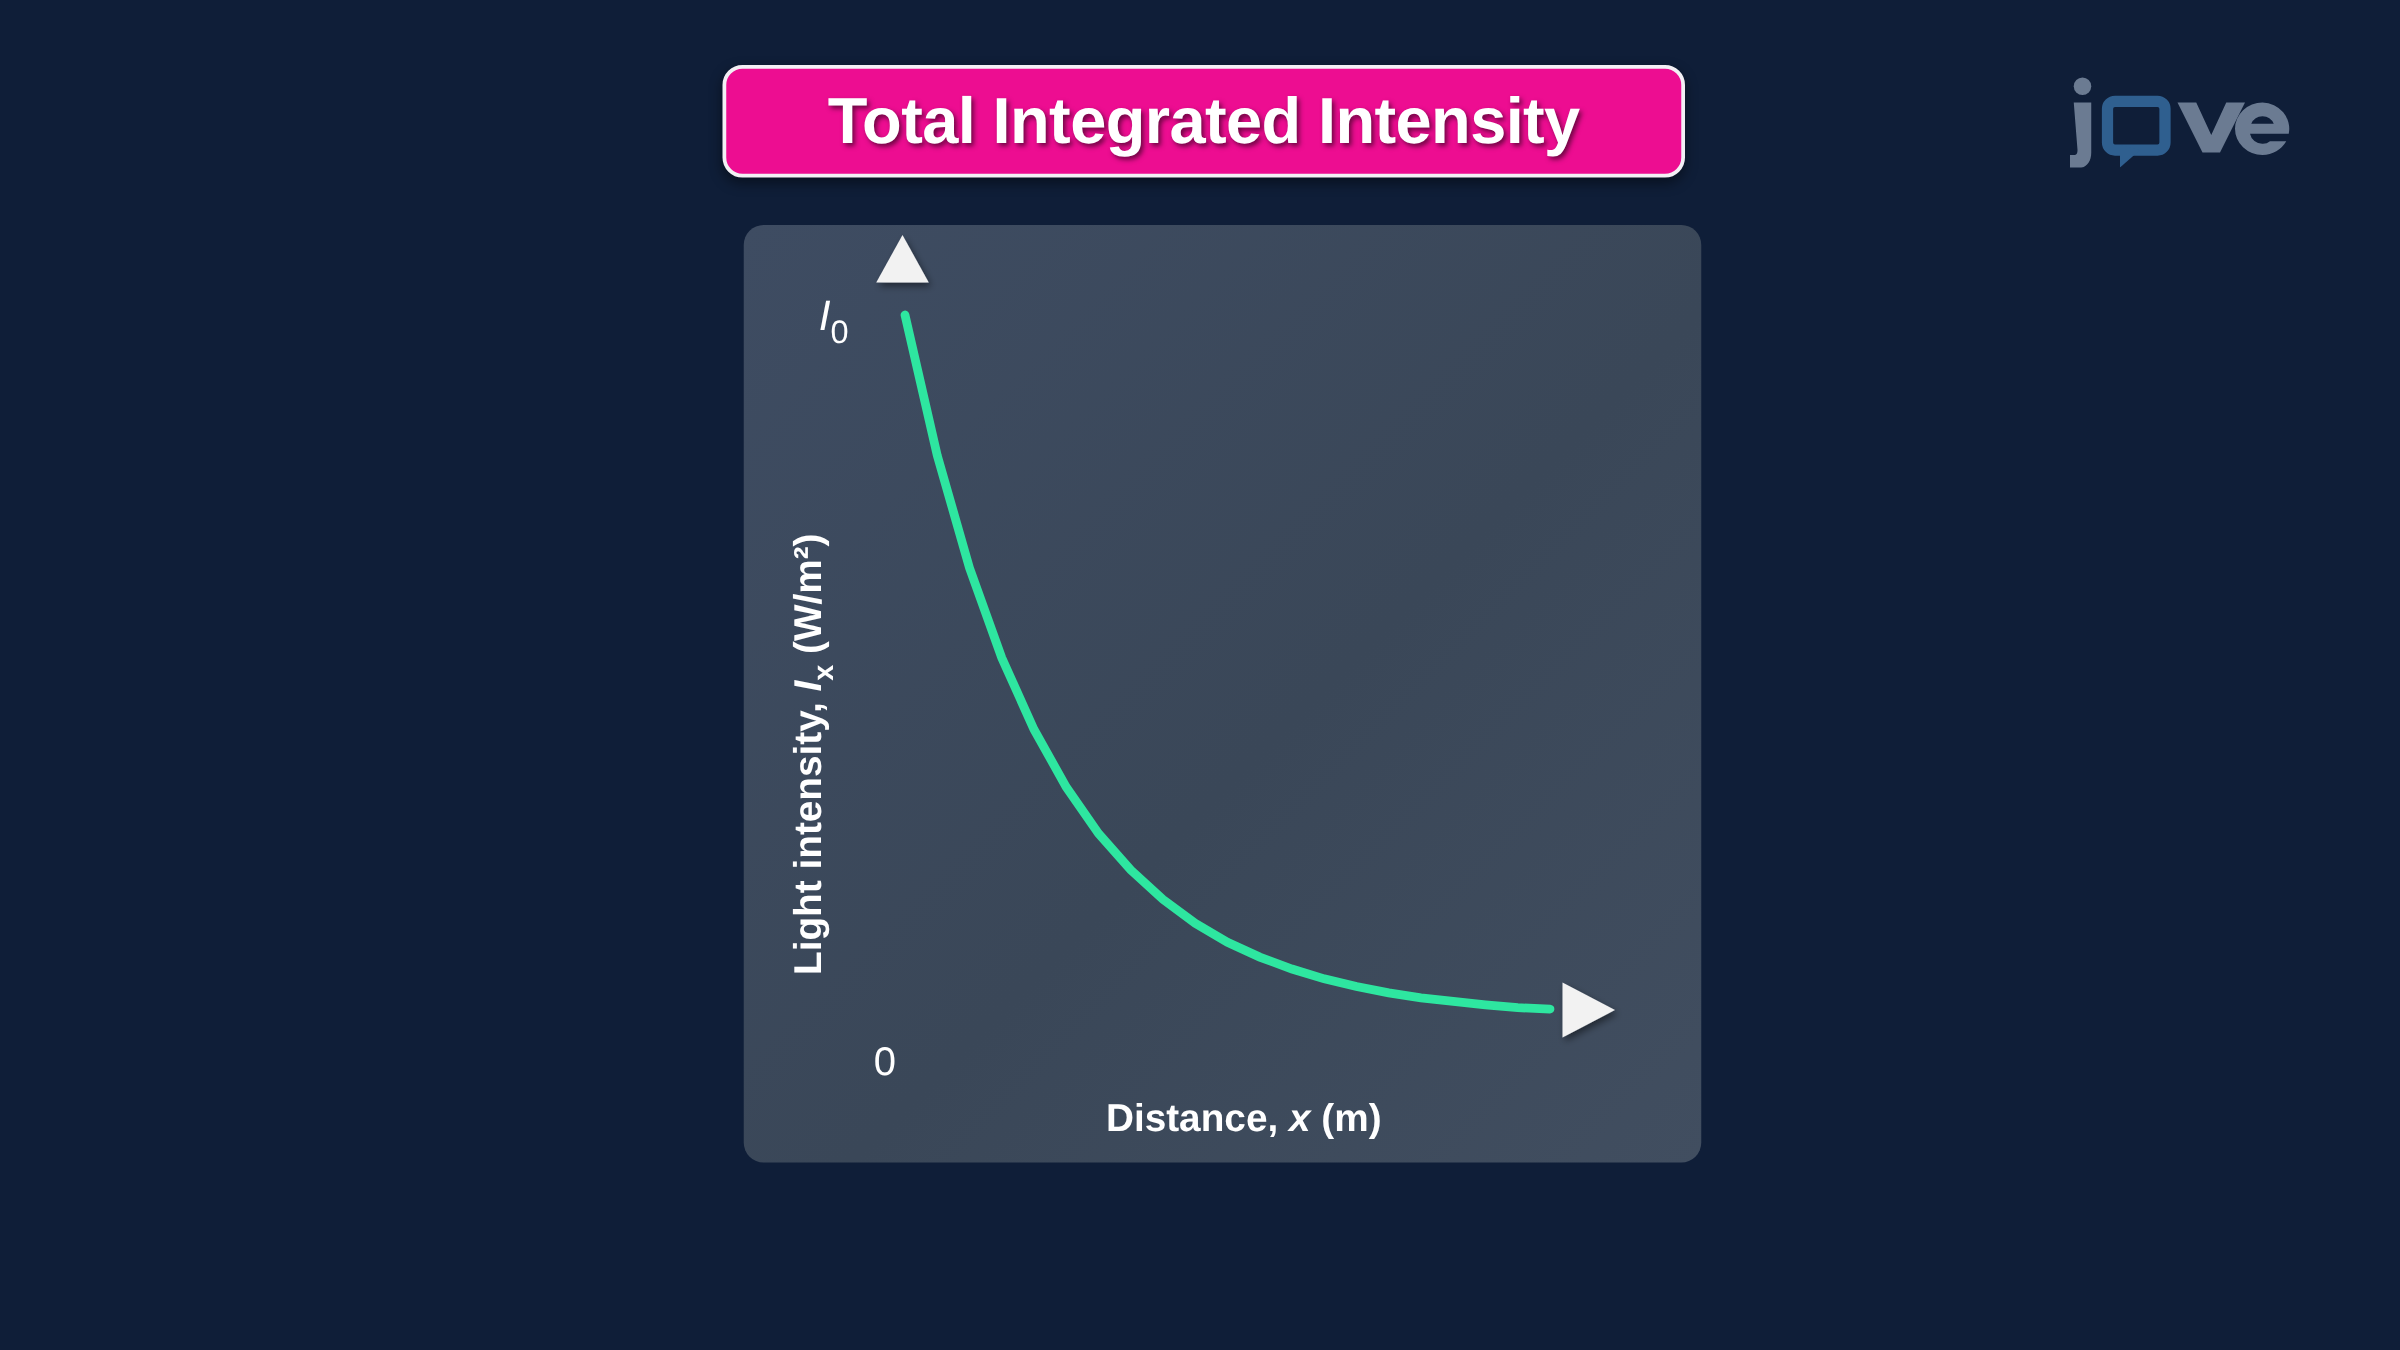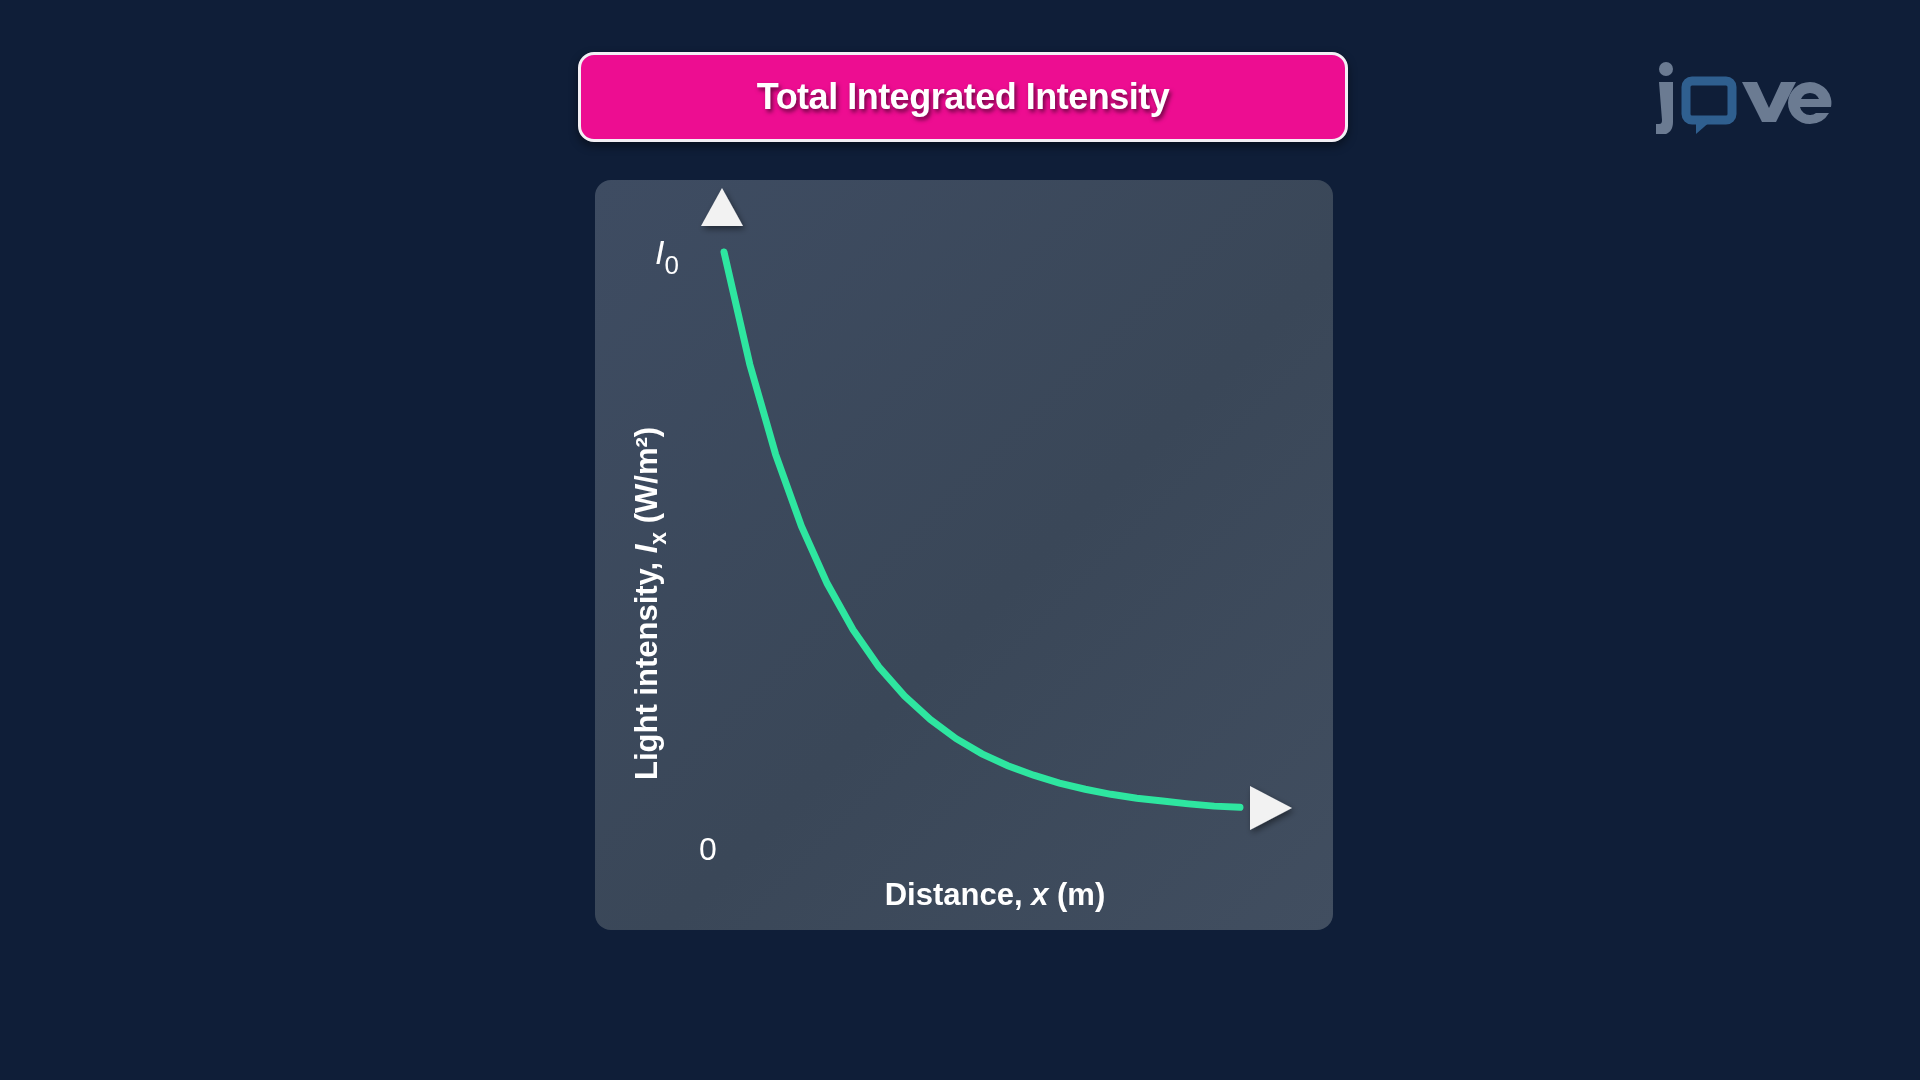--- a/index.html
+++ b/index.html
@@ -14,36 +14,37 @@
     position:absolute;left:578px;top:52px;width:770px;height:90px;
     background:#ed0d91;
     border:3px solid #f3f0f5;
     border-radius:16px;
     box-sizing:border-box;
     display:flex;align-items:center;justify-content:center;
     box-shadow:0 4px 10px rgba(0,0,0,.45);
   }
   #title-text{
     color:#ffffff;
-    font-size:36px;
+    font-size:52px;
     font-weight:bold;
     letter-spacing:-0.5px;
     text-shadow:2px 3px 4px rgba(0,0,0,.55);
     white-space:nowrap;
   }
   
   #logo{
     position:absolute;left:1650px;top:58px;width:185px;height:76px;
   }
   
   #chart-panel{
     position:absolute;left:595px;top:180px;width:738px;height:750px;
     background:linear-gradient(135deg,#3e4c62 0%,#3a4758 55%,#414e60 100%);
     border-radius:16px;
     overflow:hidden;
+    padding-left:28px;
   }
   #chart-svg{position:absolute;left:0;top:0;width:738px;height:750px;}
   .axis-label{
     fill:#ffffff;
     font-family:"Liberation Sans", sans-serif;
     font-weight:bold;
     font-size:30px;
   }
   .tick-label{
     fill:#ffffff;

